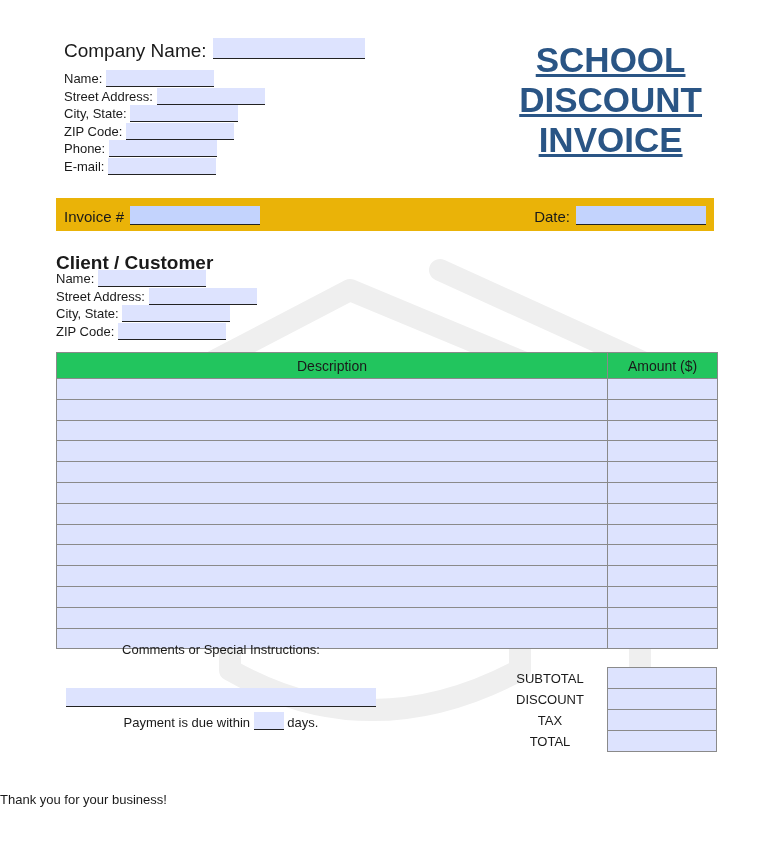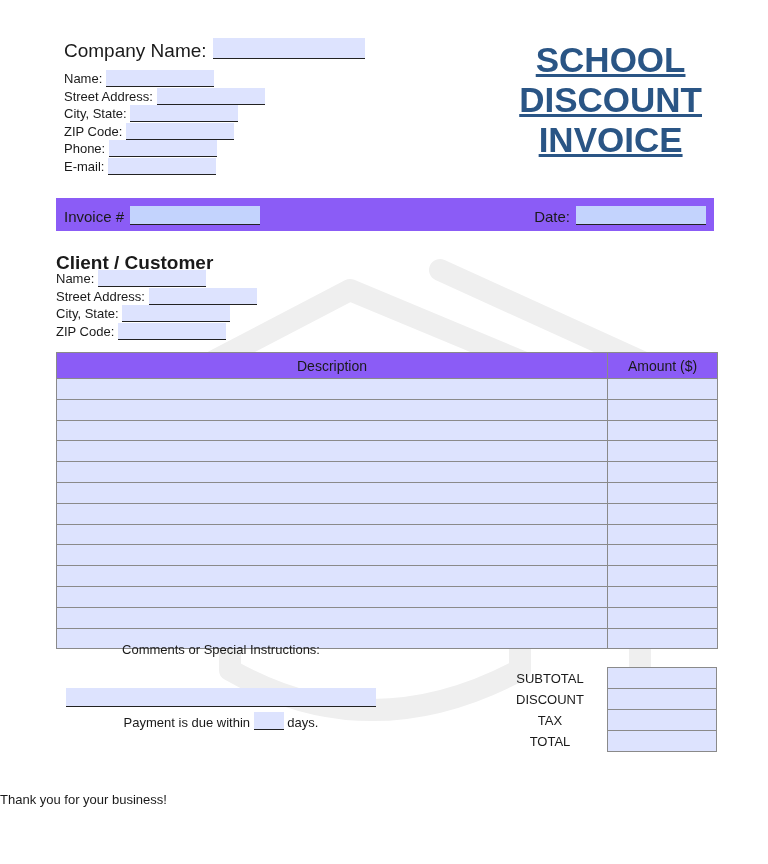--- a/index.html
+++ b/index.html
@@ -8,30 +8,30 @@
   .abs { position:absolute; }
   .field { display:inline-block; background:#dde3fe; border-bottom:1px solid #222; vertical-align:bottom; }
   .lbl { font-size:13px; line-height:17px; white-space:nowrap; }
   .watermark { position:absolute; left:100px; top:250px; width:600px; height:500px; pointer-events:none; }
   .company-row { left:64px; top:38px; font-size:19px; }
   .company-row .field { width:152px; height:20px; margin-left:6px; }
   .sender { left:64px; top:70px; }
   .sender .row { height:17.6px; }
   .title { right:66px; top:40px; text-align:right; color:#2a5585; font-weight:bold; font-size:35px; line-height:40px; }
   .title div { text-align:center;text-decoration:underline; }
-  .band { left:56px; top:198px; width:658px; height:33px; background:#8b5cf6; }
+  .band { left:56px; top:198px; width:658px; height:33px; background:#eab308; }
   .band .inv { position:absolute; left:8px; top:8px; font-size:15px; }
   .band .inv .field { width:130px; height:18px; margin-left:6px; background:#c3d3fd; }
   .band .date { position:absolute; right:8px; top:8px; font-size:15px;text-align:center; }
   .band .date .field { width:130px; height:18px; margin-left:6px; background:#c3d3fd; }
   .client { left:56px; top:255px; }
   .client .head { font-weight:bold; font-size:19px; line-height:15px; }
   .client .row { height:17.6px; }
   table.items { position:absolute; left:56px; top:352px; width:662px; border-collapse:collapse; }
-  table.items th { background:#8b5cf6; font-weight:normal; font-size:14px; height:23px; border:1px solid #8a8a8a; }
+  table.items th { background:#22c55e; font-weight:normal; font-size:14px; height:23px; border:1px solid #8a8a8a; }
   table.items td { background:#dde3fe; height:19.8px; border:1px solid #8a8a8a; padding:0; }
   table.items td.desc { width:550px; }
   .comments-lbl { left:66px; top:642px; width:310px; text-align:center; font-size:13px; }
   .comments-field { left:66px; top:688px; width:310px; height:18px; background:#dde3fe; border-bottom:1px solid #222; }
   .due { left:66px; top:712px; width:310px; text-align:center; font-size:13px; }
   .due .field { width:30px; height:17px; }
   .totals-lbls { left:506px; top:670px; width:88px; text-align:center; font-size:13px; }
   .totals-lbls div { height:21px; line-height:17px; }
   .totals-lbls .bold { font-weight:normal; }
   .totals-box { left:607px; top:667px; width:110px; }

